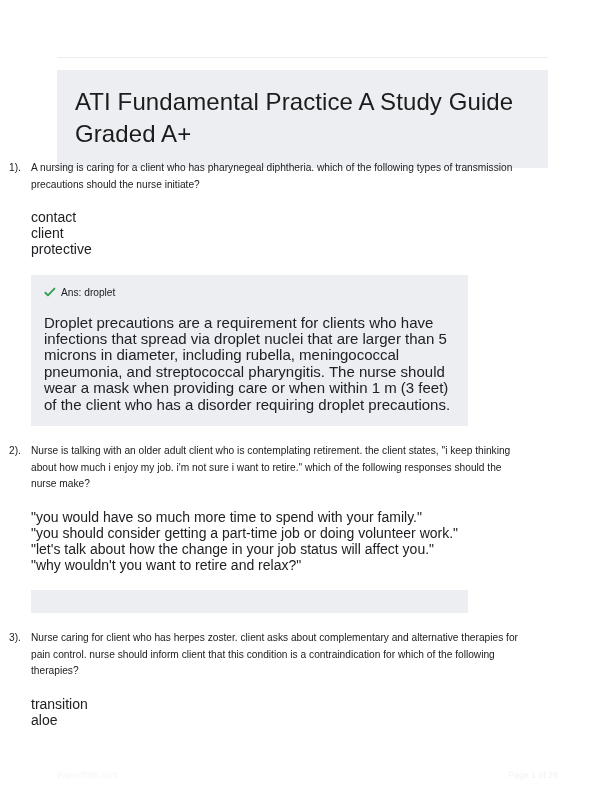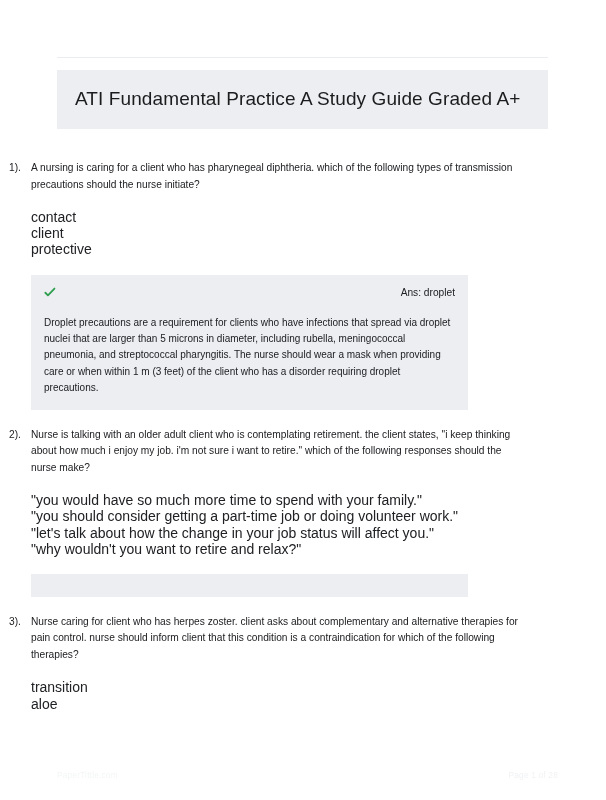--- a/index.html
+++ b/index.html
@@ -33,21 +33,21 @@
   }
 
   .doc-title {
     position: absolute;
     left: 57px;
     top: 70px;
     width: 491px;
     box-sizing: border-box;
     background: #eceef1;
     padding: 16px 18px 18px 18px;
-    font-size: 19px;
+    font-size: 24px;
     line-height: 1.34;
     font-weight: 400;
     color: #1b1c1d;
     letter-spacing: 0.1px;
   }
 
   .questions {
     position: absolute;
     left: 0;
     top: 160px;
@@ -119,25 +119,25 @@
     width: 12px;
     height: 13px;
     margin-right: 5px;
     display: inline-block;
     position: relative;
     top: 1px;
   }
 
   .check-icon svg { display: block; }
 
-  .answer-label { flex: 1 1 auto; text-align: right; }
+  .answer-label { flex: 1 1 auto; }
 
   .answer-expl {
     margin-top: 14px;
-    font-size: 10px;
+    font-size: 15px;
     line-height: 16.4px;
     color: #202124;
   }
 
   .footer {
     position: absolute;
     left: 0;
     bottom: 0;
     width: 606px;
     height: 40px;

